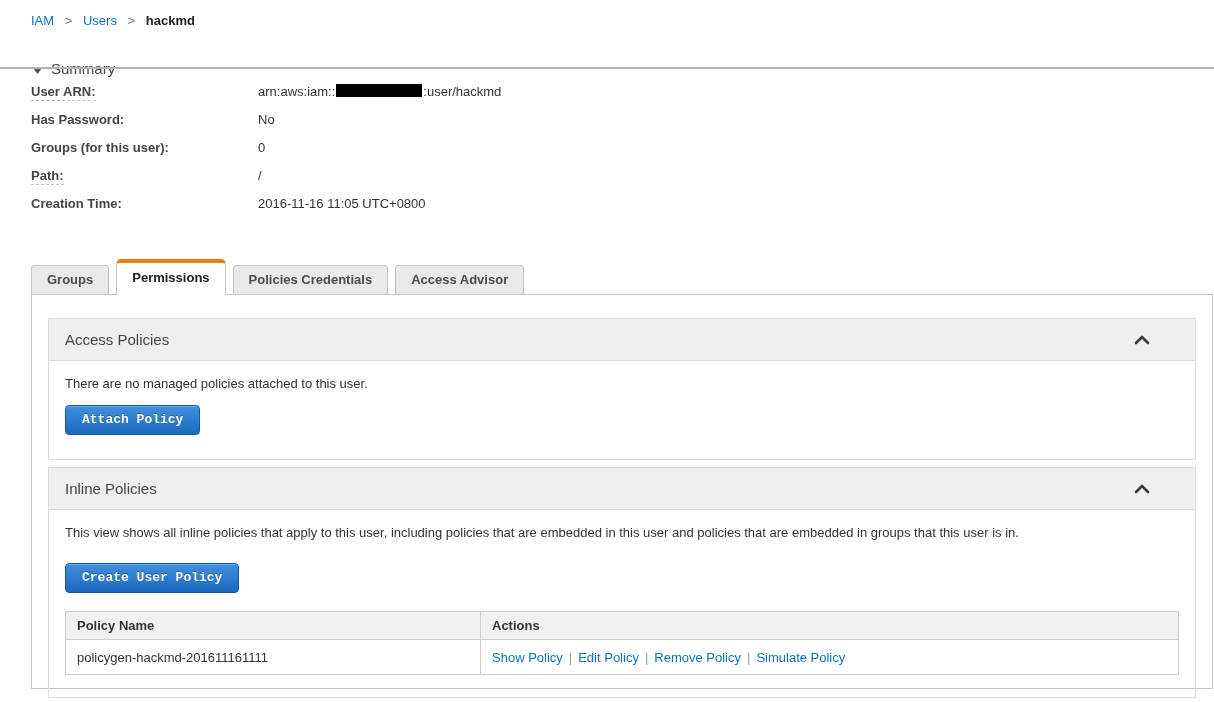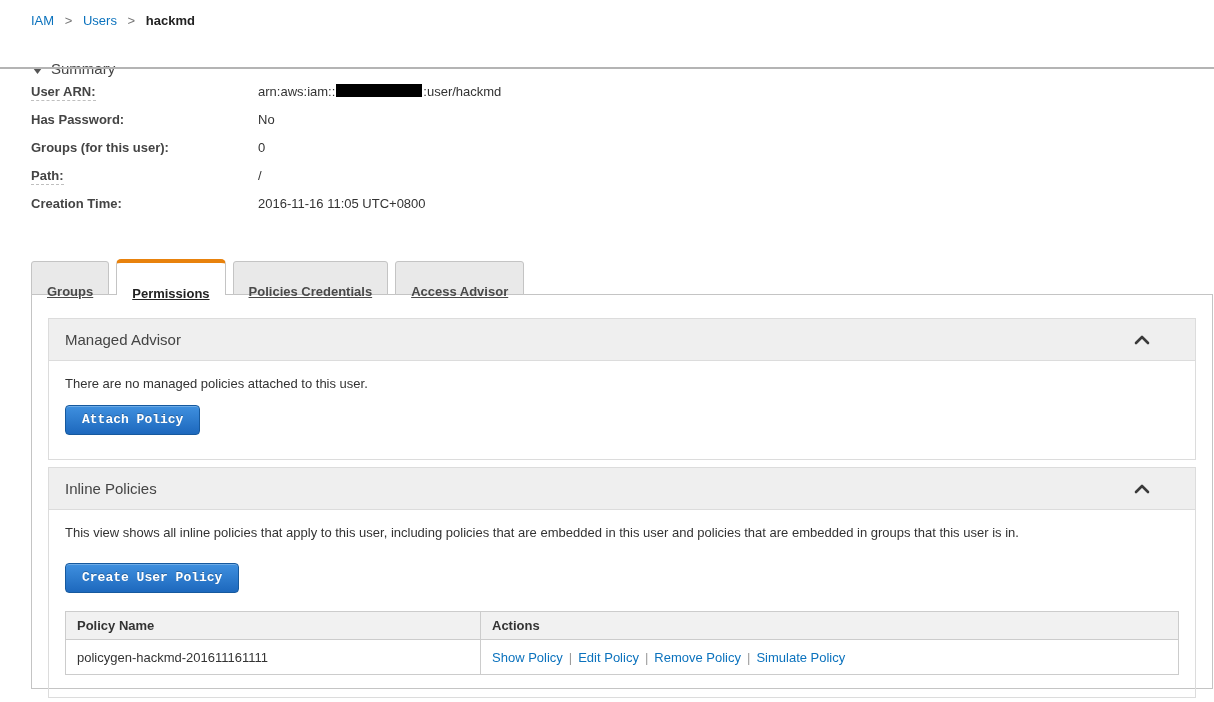--- a/index.html
+++ b/index.html
@@ -46,26 +46,26 @@
     background: #000; vertical-align: -1px; margin: 0 1px;
   }
 
   
   .tabs {
     position: absolute; left: 31px; top: 259px;
     display: flex; align-items: flex-end; height: 36px; z-index: 2;
   }
   .tab {
     height: 30px; line-height: 28px;
-    padding: 16px 15px; margin-right: 7px;
+    padding: 0 15px; margin-right: 7px;
     background: #e9e9e9;
     border: 1px solid #c4c4c4;
     border-radius: 3px 3px 0 0;
     font-weight: bold; color: #4a4a4a;
-    cursor: pointer; white-space: nowrap; text-decoration: underline;
+    cursor: pointer; white-space: nowrap;
   }
   .tab.active {
     height: 36px; line-height: 30px;
     background: #ffffff;
     border-top: 4px solid #e8820d;
     border-bottom: none;
     border-radius: 5px 5px 0 0;
     color: #222;
   }
 
@@ -177,21 +177,21 @@
   <div class="tab">Groups</div>
   <div class="tab active">Permissions</div>
   <div class="tab">Policies Credentials</div>
   <div class="tab">Access Advisor</div>
 </div>
 
 <div class="tab-panel">
 
   <div class="section first">
     <div class="section-header">
-      <span class="section-title">Managed Advisor</span>
+      <span class="section-title">Access Policies</span>
       <span class="chevron">
         <svg width="16" height="10" viewBox="0 0 16 10">
             <polyline points="2,8 8,2 14,8" fill="none" stroke="#3a3a3a" stroke-width="2.6" stroke-linecap="round" stroke-linejoin="round"></polyline>
           </svg>
       </span>
     </div>
     <div class="section-body-managed">
       <div class="body-text">There are no managed policies attached to this user.</div>
       <button class="aws-btn">Attach Policy</button>
     </div>

